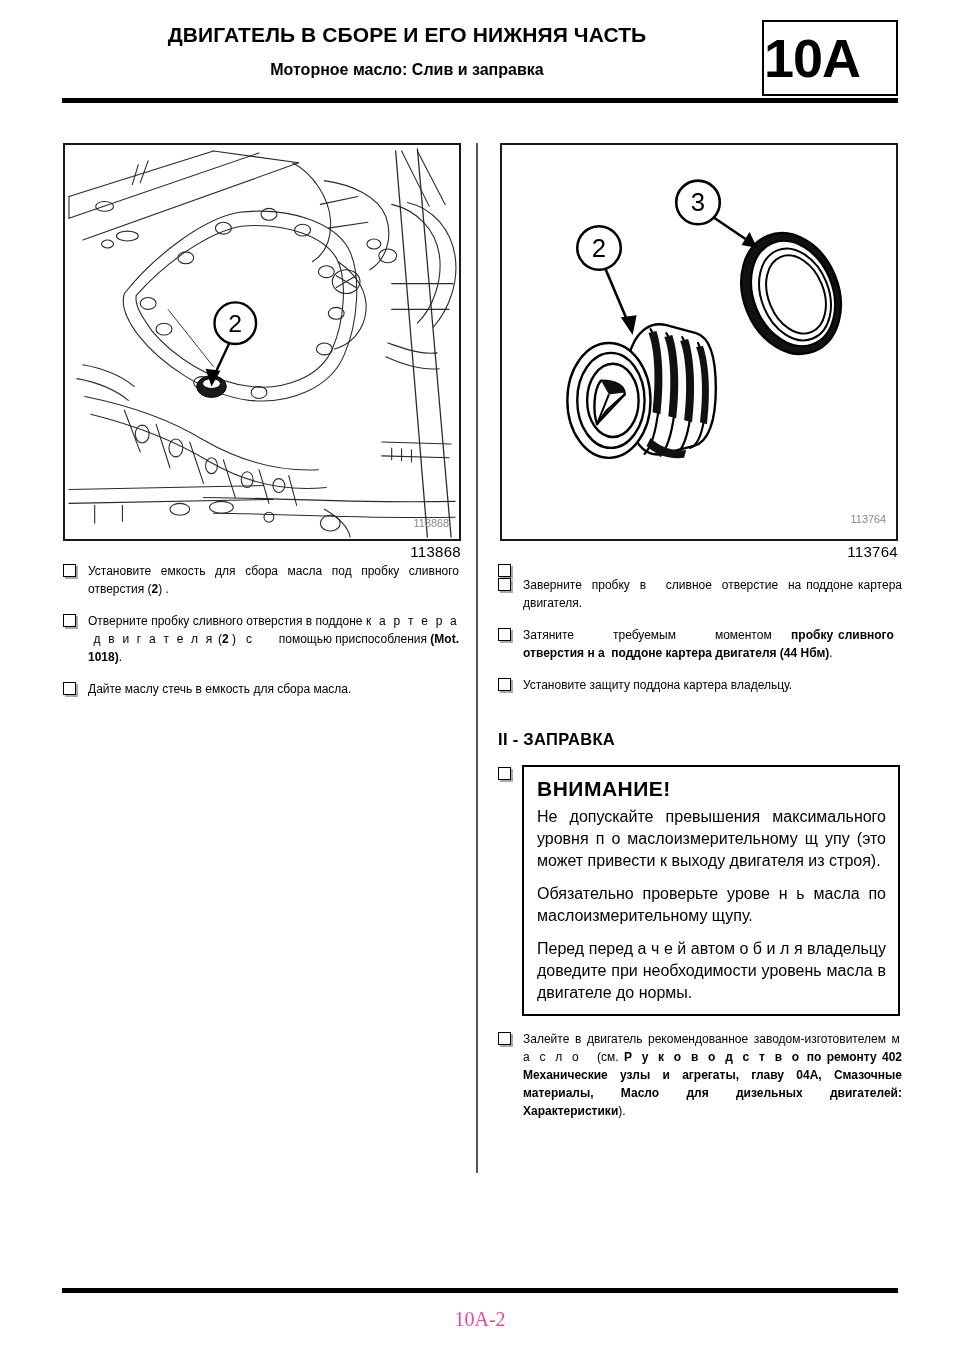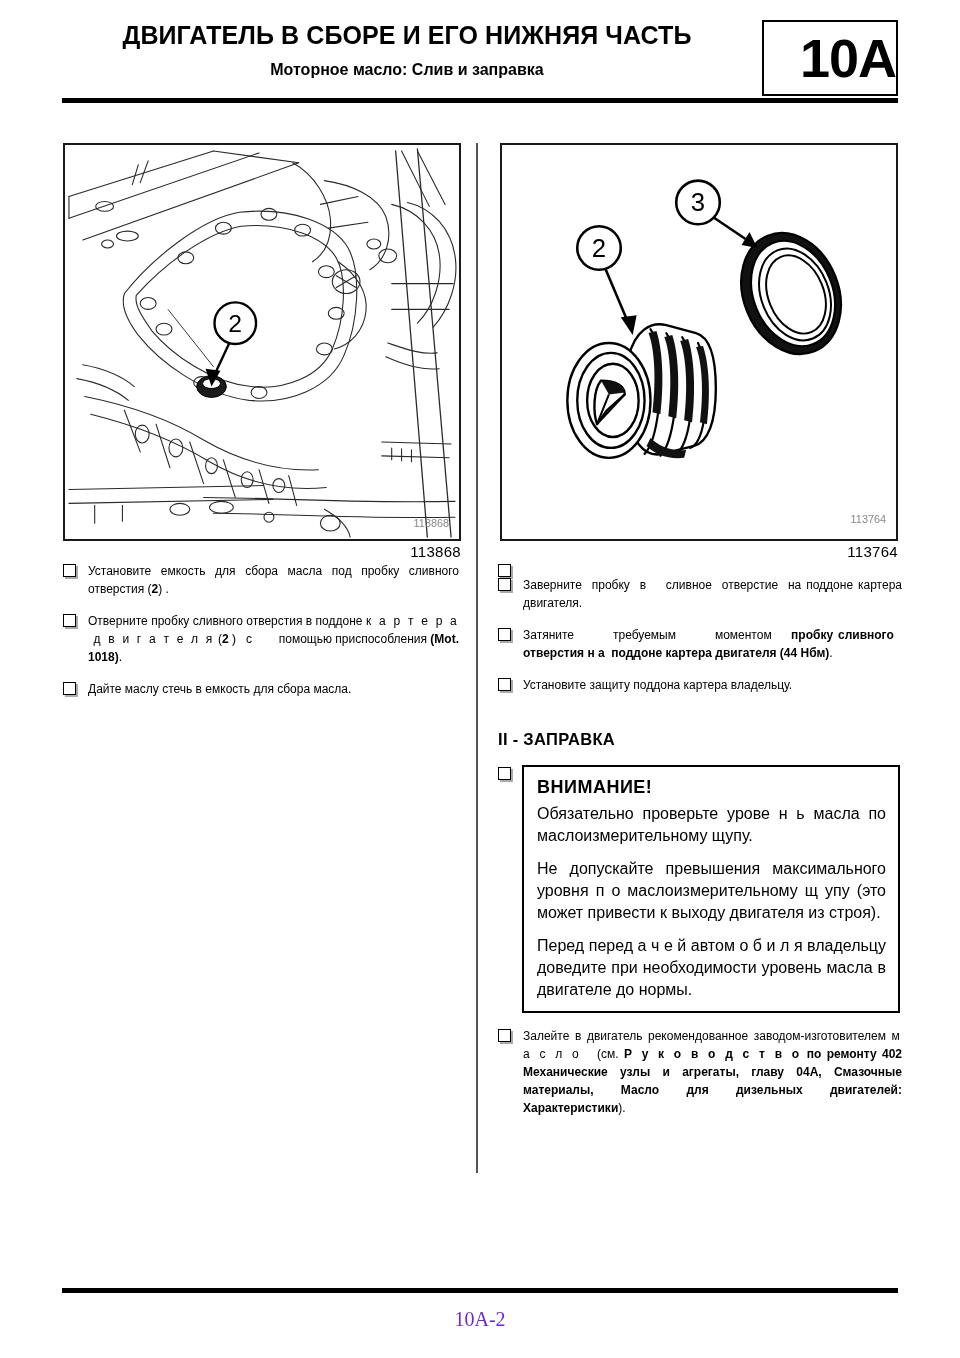--- a/index.html
+++ b/index.html
@@ -28,21 +28,21 @@
     height: 80px;
   }
   #header-titles {
     position: absolute;
     left: 0;
     top: 0;
     width: 690px;
     text-align: center;
   }
   .title-main {
-    font-size: 25px;
+    font-size: 21px;
     font-weight: bold;
     letter-spacing: 0.1px;
     line-height: 34px;
     white-space: nowrap;
   }
   .title-sub {
     font-size: 16px;
     font-weight: bold;
     line-height: 32px;
     margin-top: 2px;
@@ -51,21 +51,21 @@
   #chapter-box {
     position: absolute;
     right: 0;
     top: 2px;
     width: 136px;
     height: 76px;
     border: 2.5px solid #000;
     box-sizing: border-box;
     display: flex;
     align-items: center;
-    justify-content: flex-end;
+    justify-content: flex-start;
   }
   #chapter-box .code {
     font-size: 54px;
     font-weight: bold;
     line-height: 54px;
     letter-spacing: -1px;
   }
   #header-rule {
     position: absolute;
     left: 62px;
@@ -155,21 +155,21 @@
     position: relative;
     margin-left: 24px;
     margin-top: 6px;
     width: 378px;
     box-sizing: border-box;
     border: 2px solid #000;
     padding: 10px 12px 10px 13px;
     background: #fff;
   }
   #warning-box .warn-title {
-    font-size: 18px;
+    font-size: 21px;
     font-weight: bold;
     letter-spacing: 0.5px;
     margin-bottom: 5px;
   }
   #warning-box p {
     margin: 0 0 11px 0;
     font-size: 16px;
     line-height: 22px;
     text-align: justify;
   }
@@ -185,21 +185,21 @@
     background: #000;
   }
   #footer-page {
     position: absolute;
     left: 0;
     top: 1308px;
     width: 960px;
     text-align: center;
     font-family: "Liberation Serif", serif;
     font-size: 20px;
-    color: #6d28d9;
+    color: #ec4899;
   }
 </style>
 </head>
 <body>
 
 <div id="page">
 
   <div id="header">
     <div id="header-titles">
       <div class="title-main">ДВИГАТЕЛЬ В СБОРЕ И ЕГО НИЖНЯЯ ЧАСТЬ</div>
@@ -413,22 +413,22 @@
 
     <div class="section-head">II - ЗАПРАВКА</div>
 
     <div class="bullet-item" style="margin-bottom:4px;">
       <span class="bullet-mark"></span>
       <span></span>
     </div>
 
     <div id="warning-box">
       <div class="warn-title">ВНИМАНИЕ!</div>
+      <p>Не  допускайте превышения  максимального уровня п о  маслоизмерительному щ упу (это может привести к выходу двигателя из строя).</p>
       <p>Обязательно  проверьте  урове н ь  масла   по маслоизмерительному щупу.</p>
-      <p>Не  допускайте превышения  максимального уровня п о  маслоизмерительному щ упу (это может привести к выходу двигателя из строя).</p>
       <p>Перед    перед а ч е й  автом о б и л я  владельцу доведите при необходимости уровень масла в двигателе до нормы.</p>
     </div>
 
     <div class="bullet-item" style="margin-top:14px;">
       <span class="bullet-mark"></span>
       <span>Залейте в двигатель рекомендованное заводом-изготовителем <span class="sp">м а с л о</span>&nbsp;&nbsp; (см. <span class="b"><span class="sp">Р у к о в о д с т в о</span> по ремонту 402 Механические узлы и агрегаты, главу 04A, Смазочные материалы, Масло для дизельных двигателей: Характеристики</span>).</span>
     </div>
 
   </div>
 

